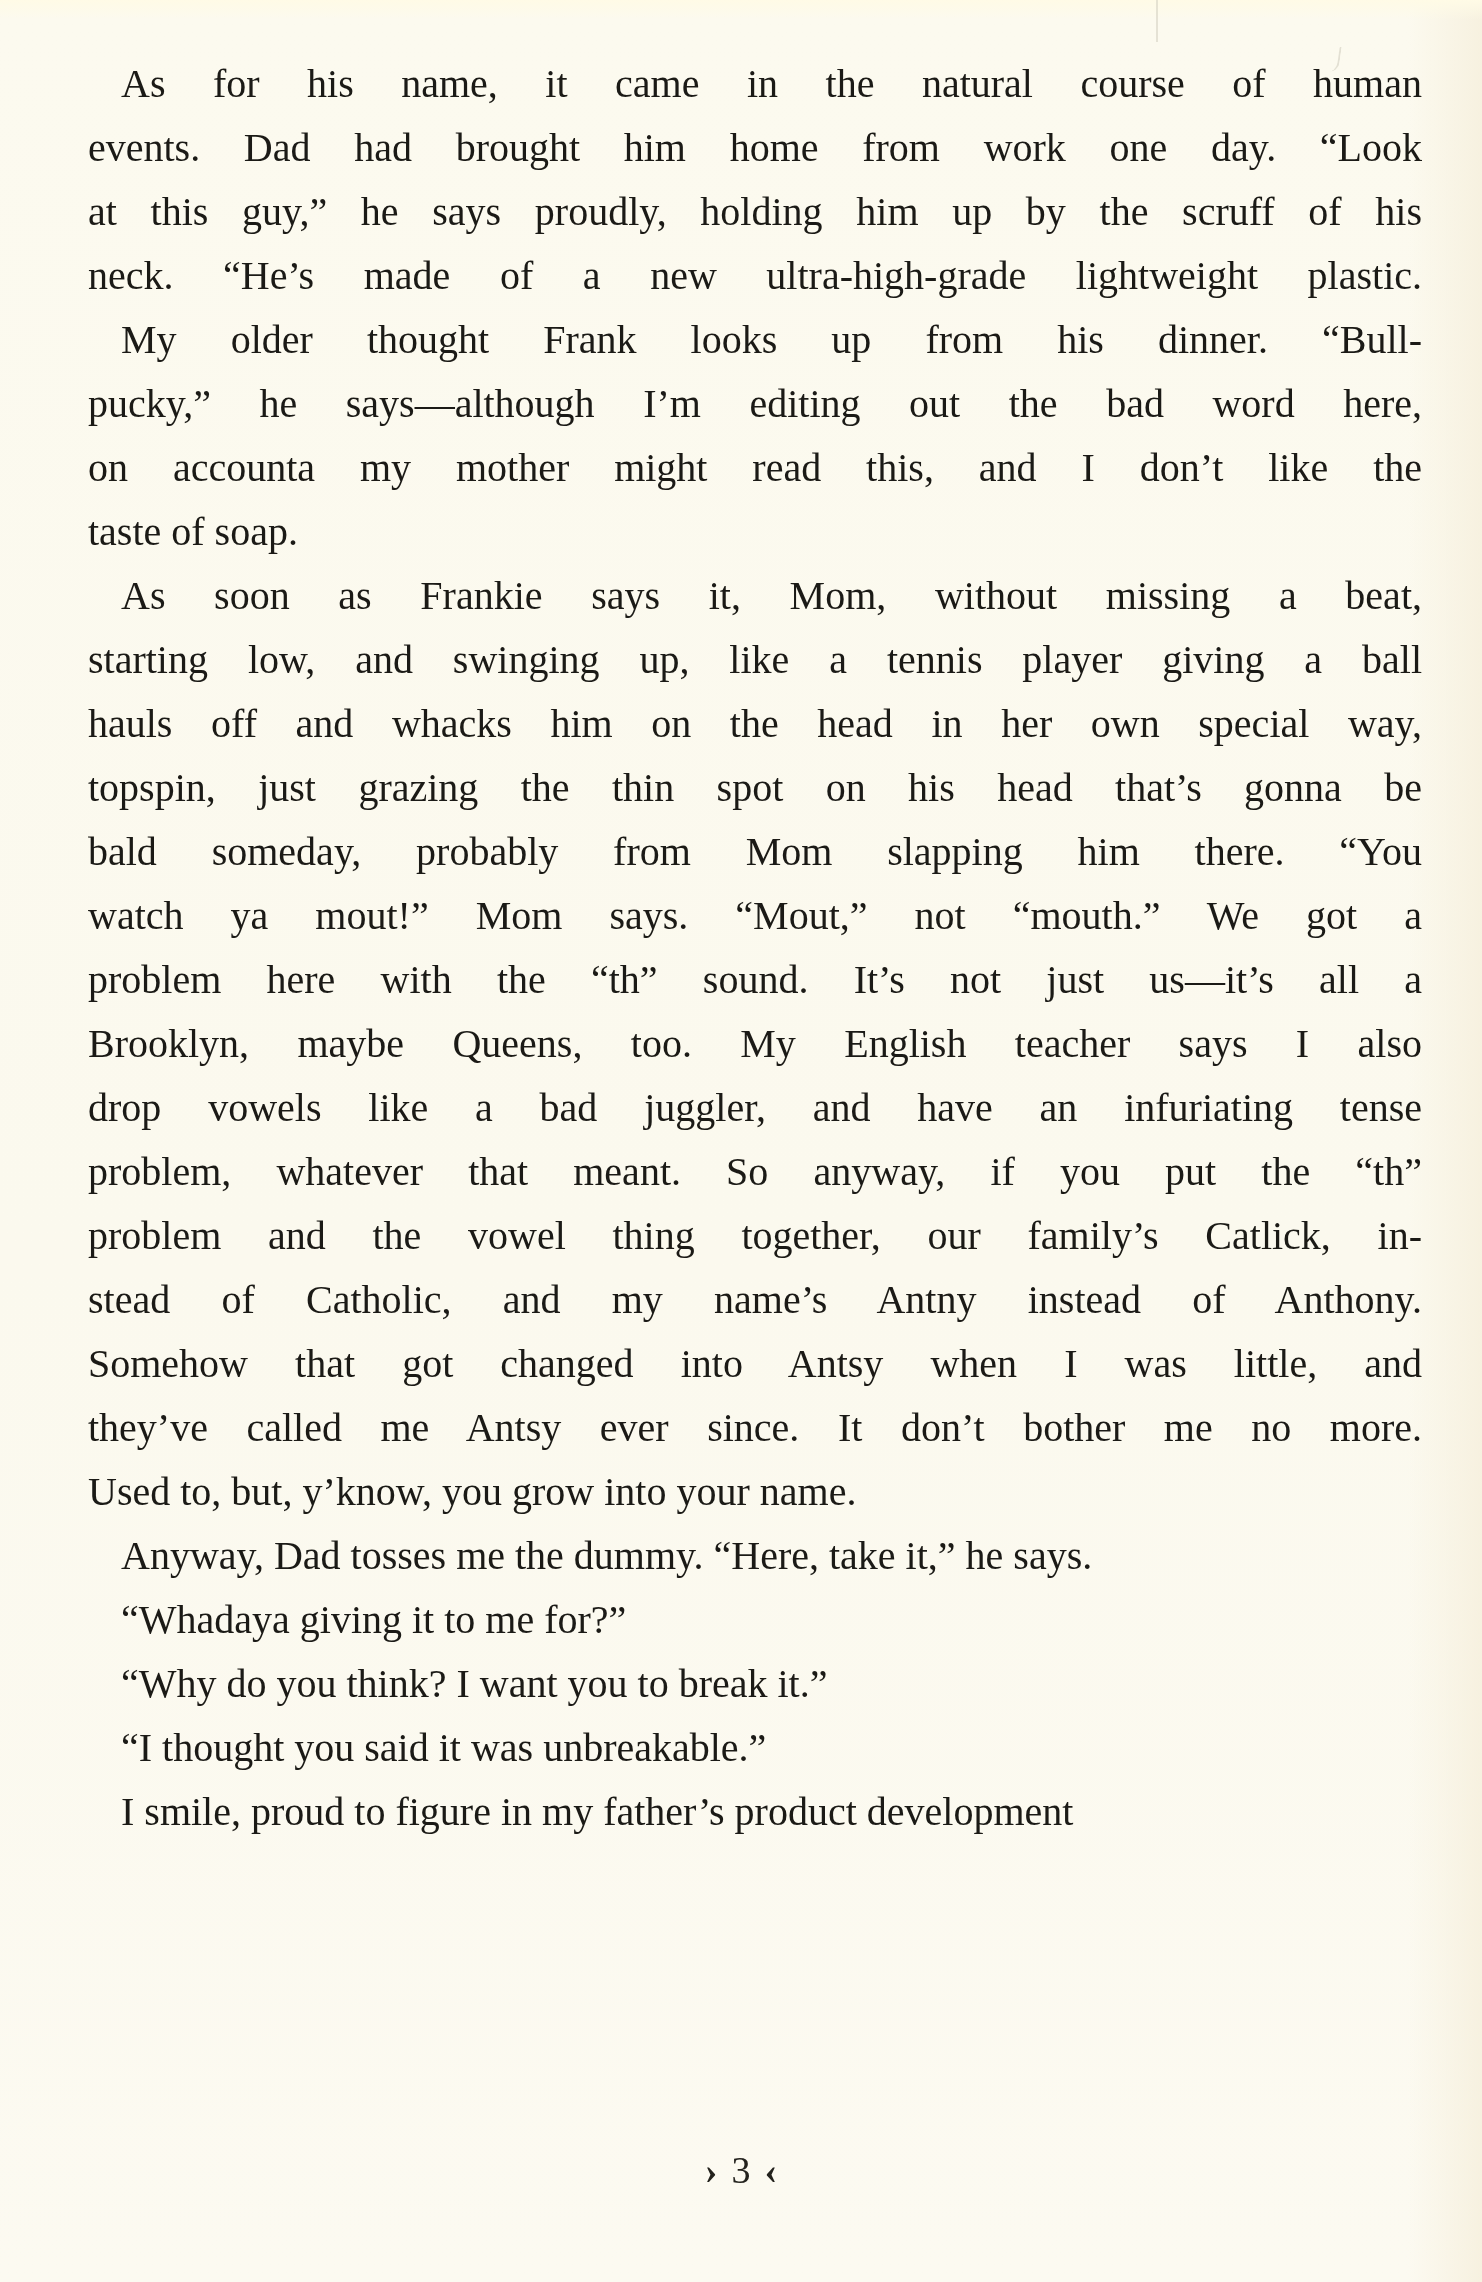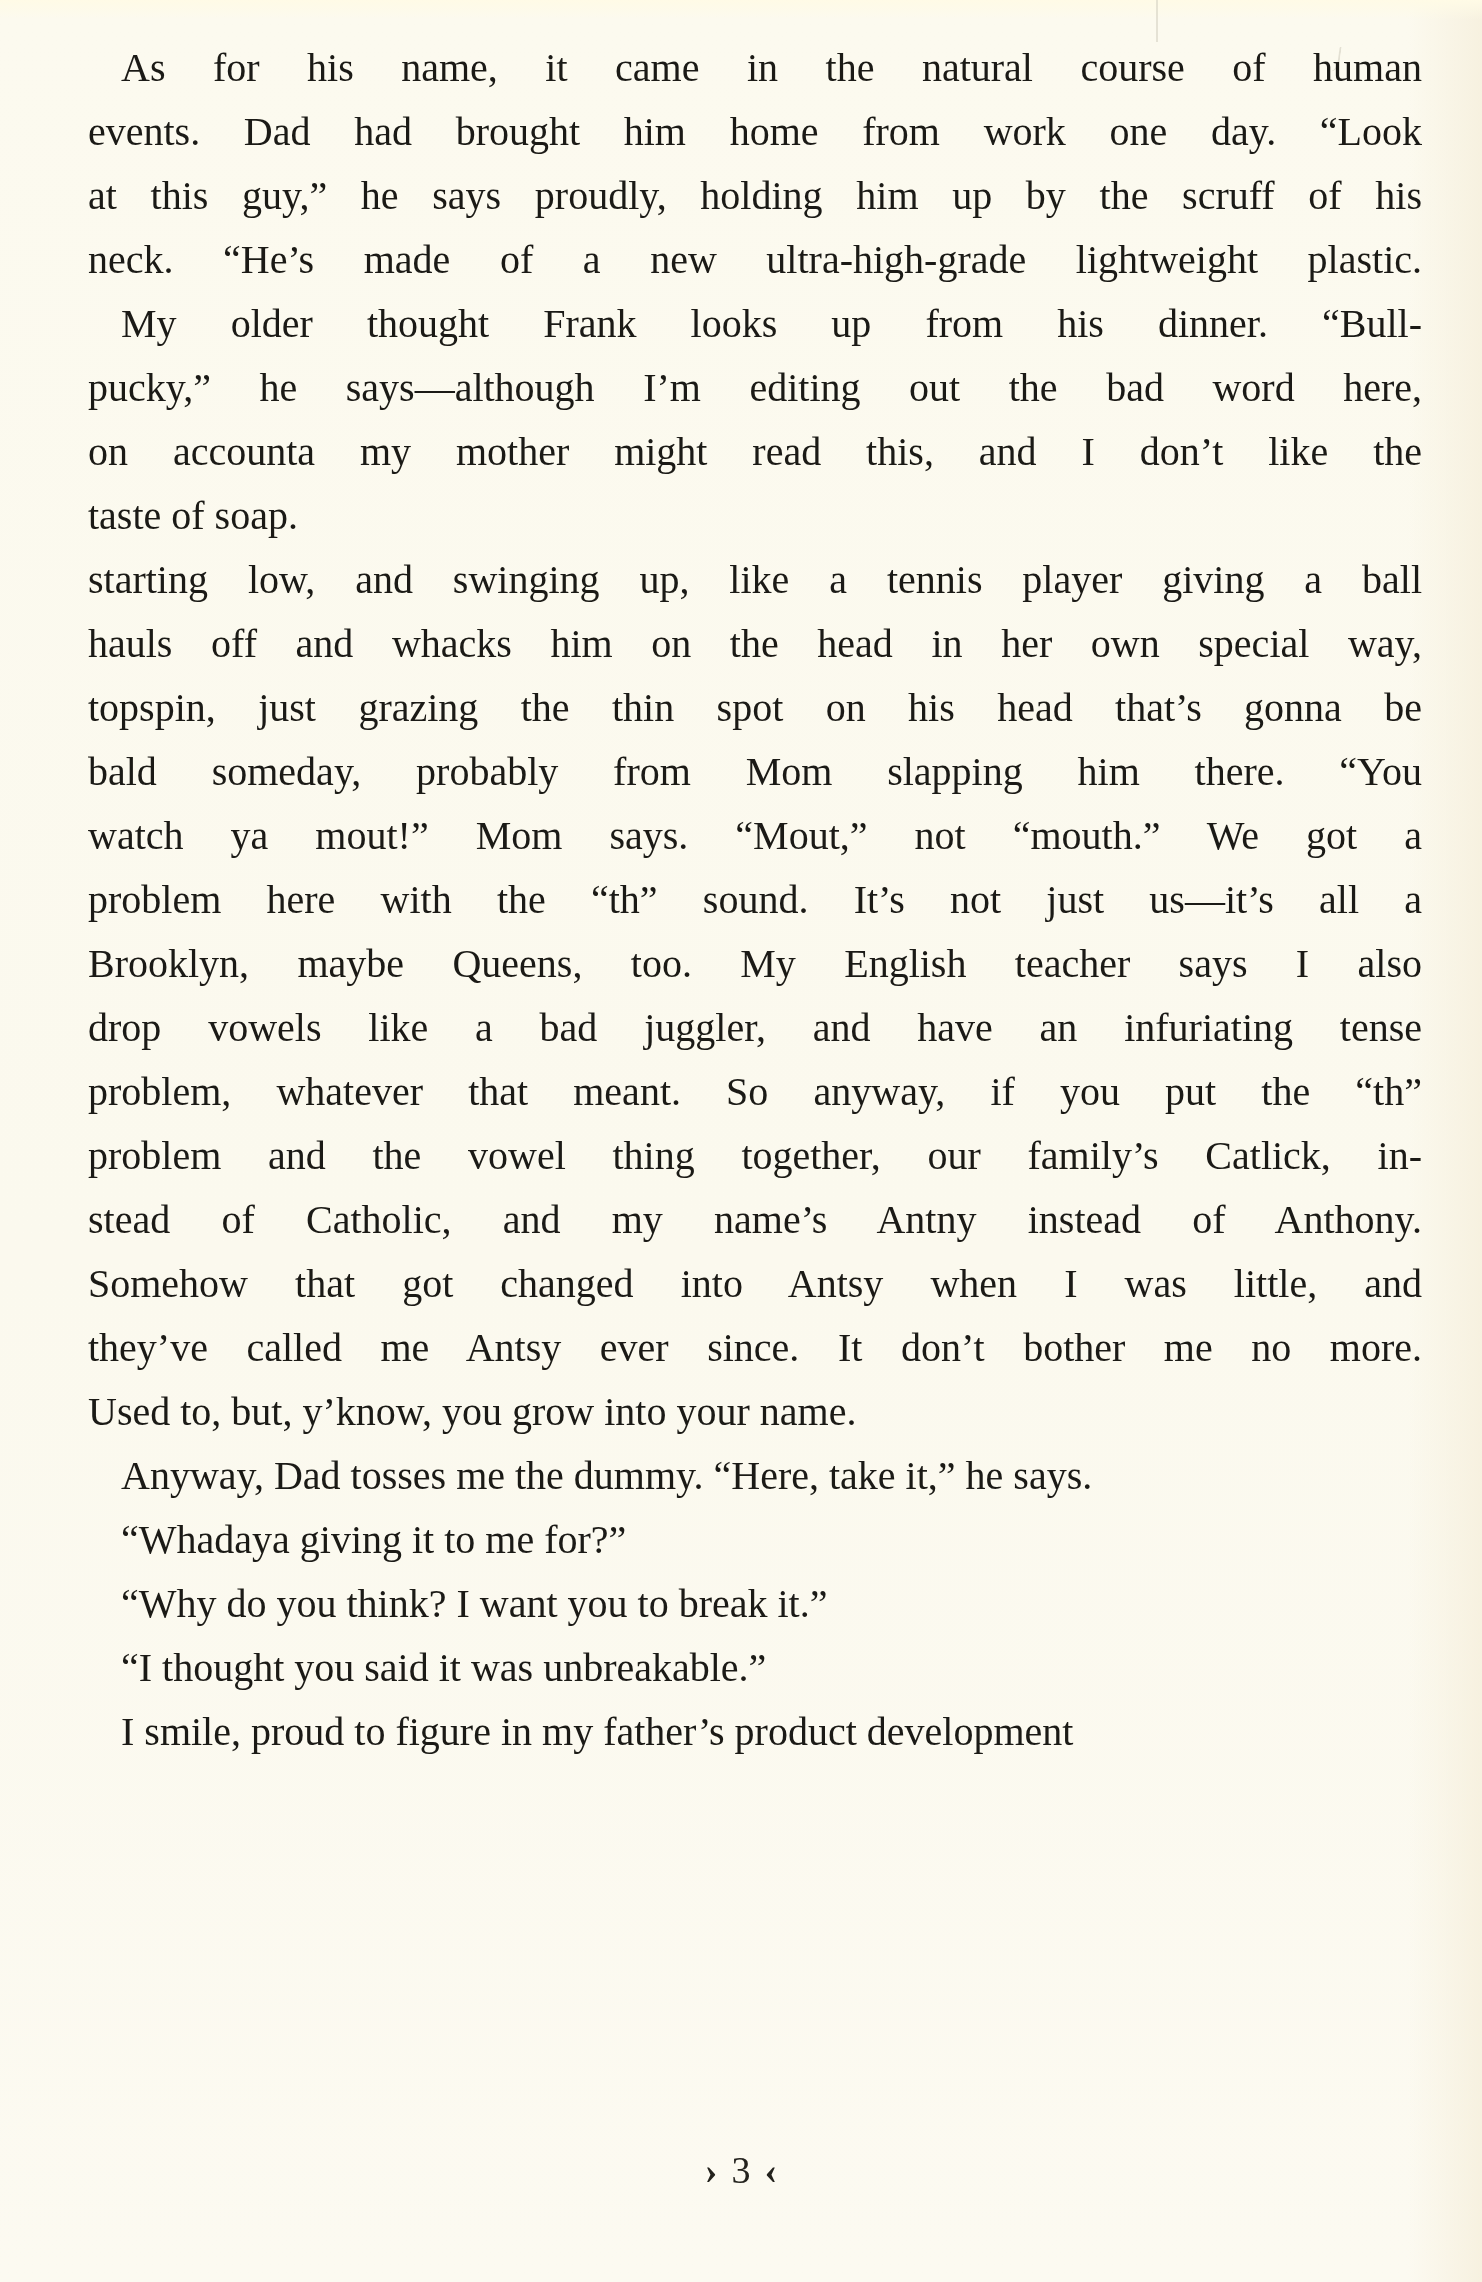--- a/index.html
+++ b/index.html
@@ -13,21 +13,21 @@
       linear-gradient(90deg, rgba(250,246,232,0) 95%, rgba(246,240,222,0.9) 100%),
       linear-gradient(180deg, #fcfaef 0%, #fbf9ee 55%, #fcfaf1 100%);
     font-family: "Liberation Serif", "DejaVu Serif", serif;
     color: #1b1a16;
   }
 
   
   .text-block {
     position: absolute;
     left: 88px;
-    top: 36px;
+    top: 52px;
     width: 1334px;
     font-size: 40px;
   }
   .para { margin: 0; }
   .line {
     line-height: 64px;
     text-align: justify;
     text-align-last: justify;
   }
   .line.last { text-align-last: left; }
@@ -76,20 +76,21 @@
         <div class="line">at this guy,” he says proudly, holding him up by the scruff of his</div>
         <div class="line">neck. “He’s made of a new ultra-high-grade lightweight plastic.</div>
       </div>
       <div class="para">
         <div class="line first">My older thought Frank looks up from his dinner. “Bull-</div>
         <div class="line">pucky,” he says—although I’m editing out the bad word here,</div>
         <div class="line">on accounta my mother might read this, and I don’t like the</div>
         <div class="line last">taste of soap.</div>
       </div>
       <div class="para">
+        <div class="line first">As soon as Frankie says it, Mom, without missing a beat,</div>
         <div class="line">starting low, and swinging up, like a tennis player giving a ball</div>
         <div class="line">hauls off and whacks him on the head in her own special way,</div>
         <div class="line">topspin, just grazing the thin spot on his head that’s gonna be</div>
         <div class="line">bald someday, probably from Mom slapping him there. “You</div>
         <div class="line">watch ya mout!” Mom says. “Mout,” not “mouth.” We got a</div>
         <div class="line">problem here with the “th” sound. It’s not just us—it’s all a</div>
         <div class="line">Brooklyn, maybe Queens, too. My English teacher says I also</div>
         <div class="line">drop vowels like a bad juggler, and have an infuriating tense</div>
         <div class="line">problem, whatever that meant. So anyway, if you put the “th”</div>
         <div class="line">problem and the vowel thing together, our family’s Catlick, in-</div>

